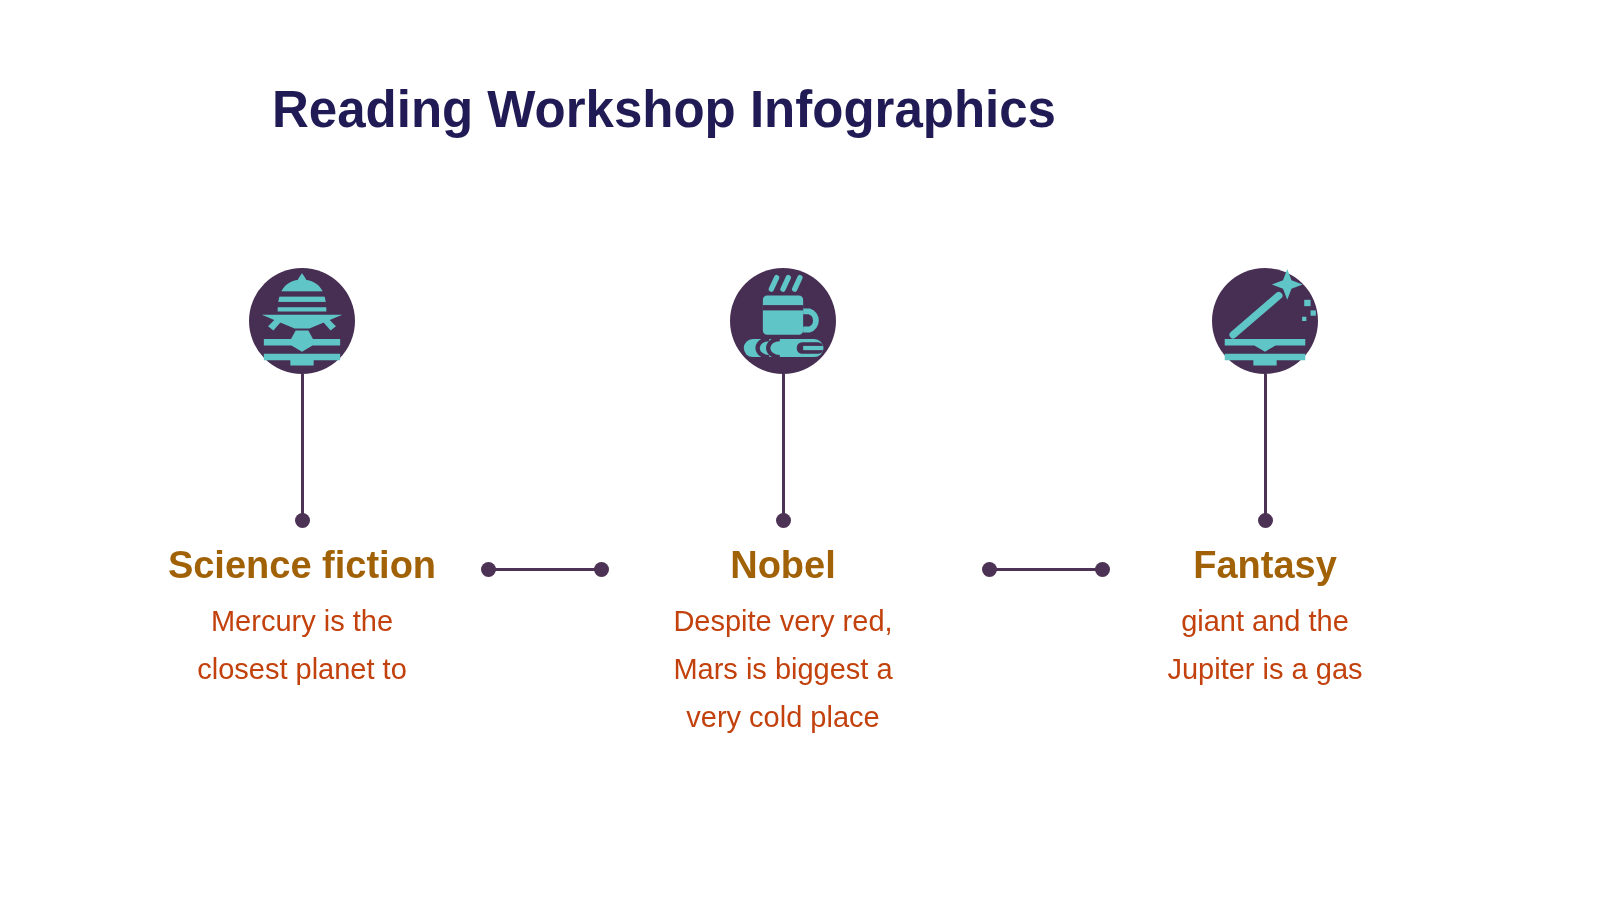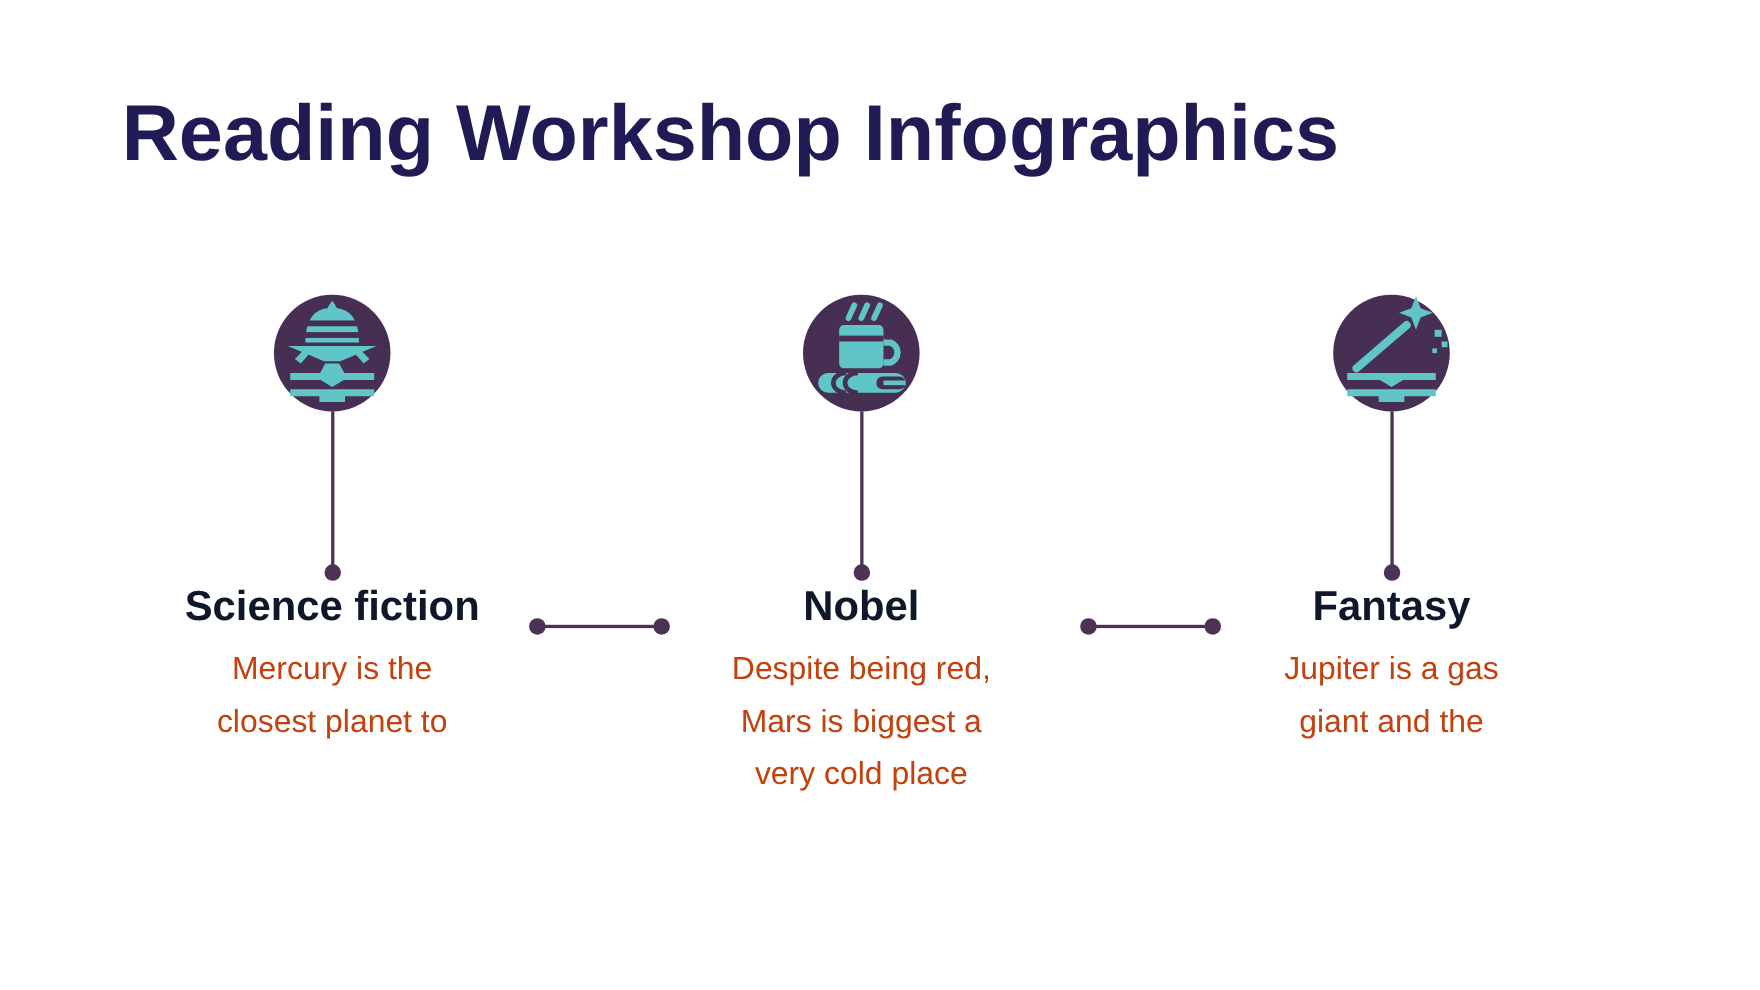--- a/index.html
+++ b/index.html
@@ -2,42 +2,42 @@
 <html><head>
 <meta charset="utf-8">
 <style>
   html,body{margin:0;padding:0;}
   body{
     width:1600px;height:900px;background:#ffffff;position:relative;overflow:hidden;
     font-family:"Liberation Sans", sans-serif;
   }
   .title{
     position:absolute;top:80px;left:0;width:1328px;text-align:center;
-    font-size:72px;font-weight:bold;color:#201b55;letter-spacing:0px;
+    font-size:51px;font-weight:bold;color:#201b55;letter-spacing:0px;
   }
   .column{
     position:absolute;top:268px;width:340px;
     display:flex;flex-direction:column;align-items:center;
   }
   #col-1{left:132px;}
   #col-2{left:613px;}
   #col-3{left:1095px;justify-content:space-between;}
   .icon-circle{
     width:106px;height:106px;border-radius:50%;background:#472f54;
     display:flex;align-items:center;justify-content:center;
   }
   .icon-circle svg{width:106px;height:106px;display:block;}
   .icon-teal{fill:#60c5c6;}
   .icon-purple{fill:#472f54;}
   .stroke-teal{stroke:#60c5c6;fill:none;}
   .stroke-purple{stroke:#472f54;fill:none;}
   .stem{width:3px;height:140px;background:#4c3254;}
   .stem-dot{width:15px;height:15px;border-radius:50%;background:#4c3254;margin-top:-1px;}
   .heading{
-    font-size:38px;font-weight:bold;color:#0f172a;line-height:48px;
+    margin-top:13px;font-size:38px;font-weight:bold;color:#a16207;line-height:48px;
     white-space:nowrap;text-align:center;
   }
   .body-text{
     margin-top:8px;font-size:29px;color:#c2410c;line-height:48px;text-align:center;
   }
   .connector{position:absolute;top:562px;width:128px;height:16px;}
   #connector-1{left:481px;}
   #connector-2{left:982px;}
   .connector .line{position:absolute;left:7px;right:7px;top:6px;height:3px;background:#4c3254;}
   .connector .dot{position:absolute;top:0px;width:15px;height:15px;border-radius:50%;background:#4c3254;}
@@ -88,21 +88,21 @@
       <path class="stroke-purple" stroke-width="4" d="M37,67 a11,8.5 0 0 0 0,17"></path>
       <path class="stroke-purple" stroke-width="4" d="M47,67 a11,8.5 0 0 0 0,17"></path>
       <rect class="icon-purple" x="63" y="70" width="25" height="11" rx="5"></rect>
       <rect class="icon-teal" x="69" y="73.5" width="19" height="4"></rect>
     </svg>
   </div>
   <div class="stem"></div>
   <div class="stem-dot"></div>
   <div class="heading">Nobel</div>
   <div class="body-text">
-    <div>Despite being red,</div>
+    <div>Despite very red,</div>
     <div>Mars is biggest a</div>
     <div>very cold place</div>
   </div>
 </div>
 
 <div class="column" id="col-3">
   <div class="icon-circle">
     <svg viewBox="0 0 100 100">
       <path class="stroke-teal" stroke-width="7" stroke-linecap="round" d="M20,63 L63,26"></path>
       <path class="icon-teal" d="M71,1 L75,11.5 L85.5,15.5 L75,19.5 L71,30 L67,19.5 L56.5,15.5 L67,11.5 Z"></path>
@@ -110,22 +110,22 @@
       <rect class="icon-teal" x="93" y="40" width="5" height="5"></rect>
       <rect class="icon-teal" x="85" y="46" width="4" height="4"></rect>
       <path class="icon-teal" d="M12,67 H88 V73 H60 L50,79 L40,73 H12 Z"></path>
       <path class="icon-teal" d="M12,81 H88 V87 H61 V92 H39 V87 H12 Z"></path>
     </svg>
   </div>
   <div class="stem"></div>
   <div class="stem-dot"></div>
   <div class="heading">Fantasy</div>
   <div class="body-text">
+    <div>giant and the</div>
     <div>Jupiter is a gas</div>
-    <div>giant and the</div>
   </div>
 </div>
 
 <div class="connector" id="connector-1">
   <div class="dot left"></div>
   <div class="line"></div>
   <div class="dot right"></div>
 </div>
 <div class="connector" id="connector-2">
   <div class="dot left"></div>

